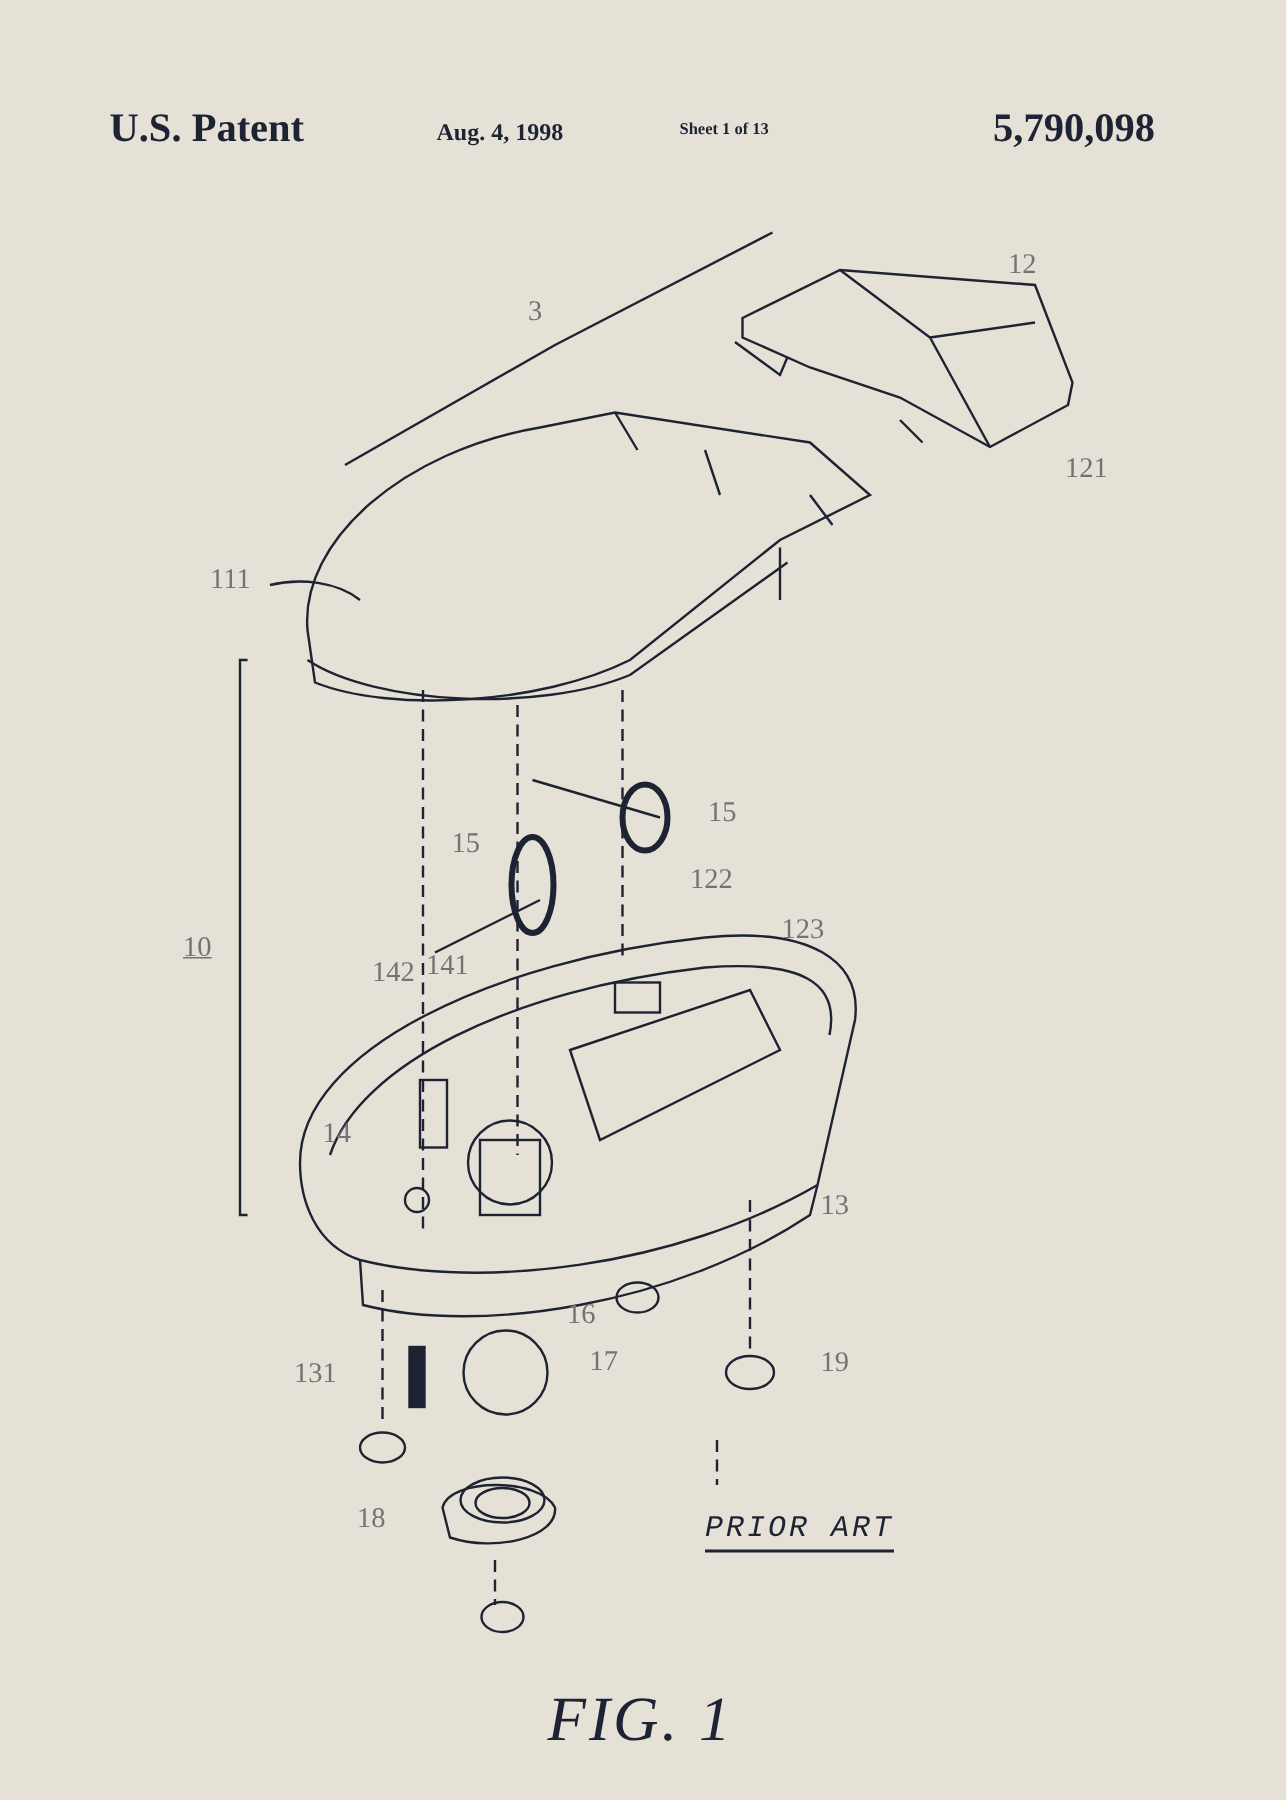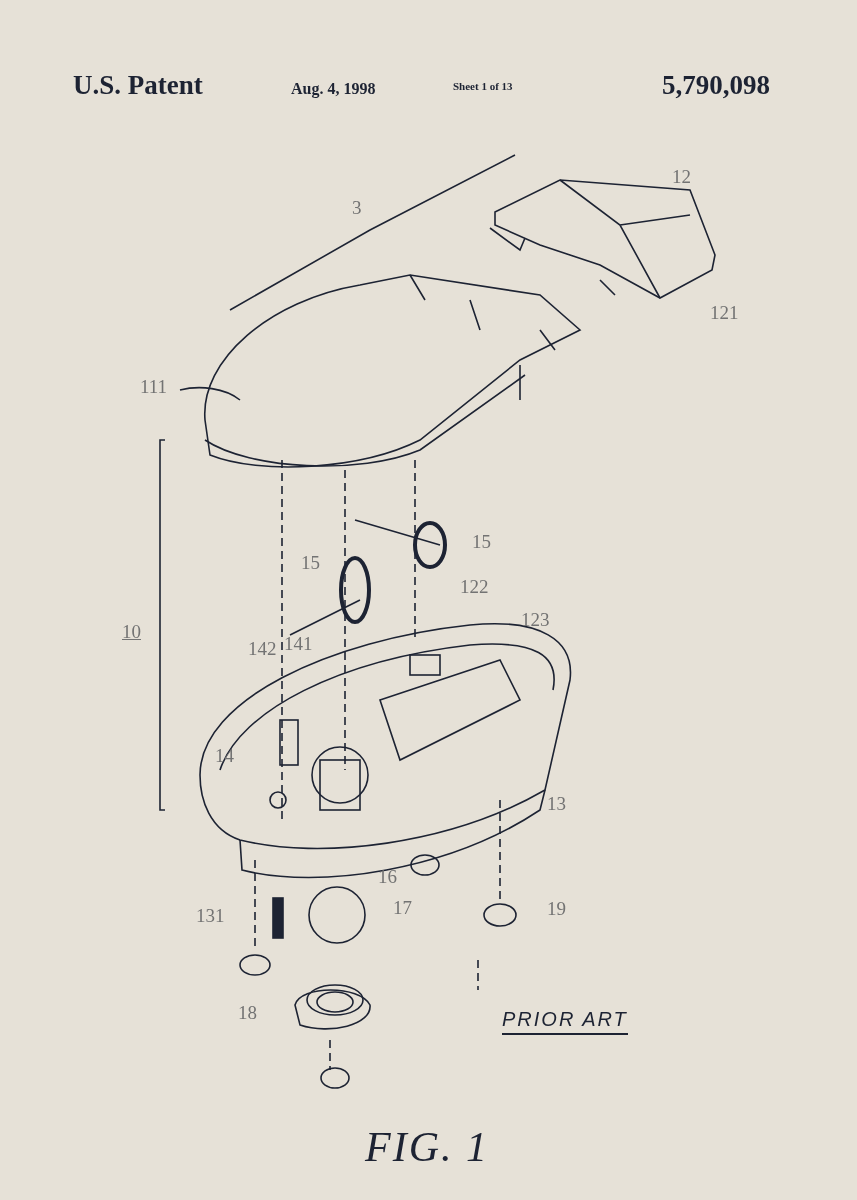--- a/index.html
+++ b/index.html
@@ -1,20 +1,20 @@
 <!DOCTYPE html>
 <html><head>
 <meta charset="utf-8">
 <style>
   html,body{margin:0;padding:0;}
   body{width:857px;height:1200px;background:#e6e1d7;position:relative;overflow:hidden;font-family:"Liberation Serif",serif;color:#1d2333;}
   .hdr{position:absolute;top:72px;font-weight:bold;text-align:center;}
   .lbl{position:absolute;font-family:"Liberation Serif",serif;font-size:19px;color:#737373;}
   svg{position:absolute;left:0;top:0;}
-  .prior{position:absolute;left:470px;top:1008px;font-family:Liberation Sans, sans-serif;font-style:italic;font-size:20px;letter-spacing:2px;border-bottom:2px solid #1d2333;padding-bottom:2px;margin-left:32px;}
+  .prior{position:absolute;left:470px;top:1008px;font-family:Liberation Mono, monospace;font-style:italic;font-size:20px;letter-spacing:2px;border-bottom:2px solid #1d2333;padding-bottom:2px;}
   .fig{position:absolute;left:365px;top:1075px;font-family:"Liberation Serif",serif;font-style:italic;font-size:42px;letter-spacing:2px;margin-top:48px;}
 </style>
 </head>
 <body>
 
 <div class="hdr" style="left:73px;font-size:27px;top:70px;">U.S. Patent</div>
 <div class="hdr" style="left:291px;font-size:16px;top:80px;">Aug. 4, 1998</div>
 <div class="hdr" style="left:453px;font-size:11px;top:80px;">Sheet 1 of 13</div>
 <div class="hdr" style="left:662px;font-size:27px;top:70px;">5,790,098</div>
 

